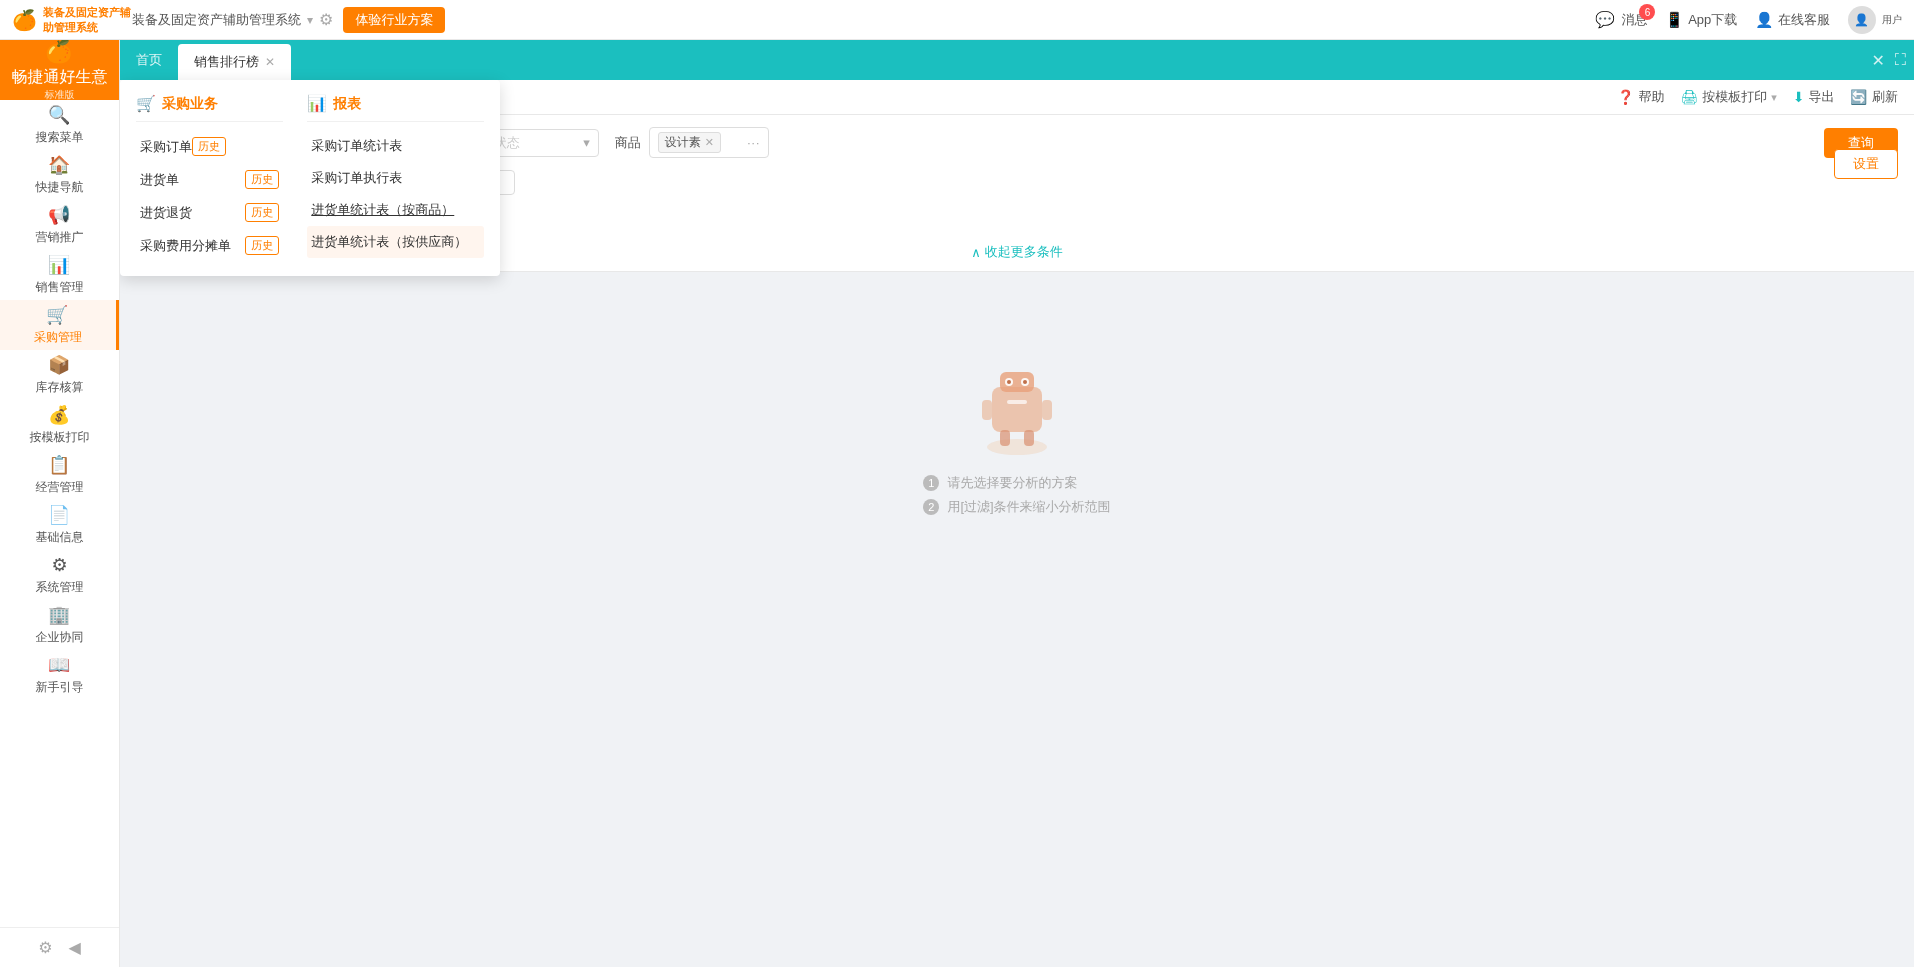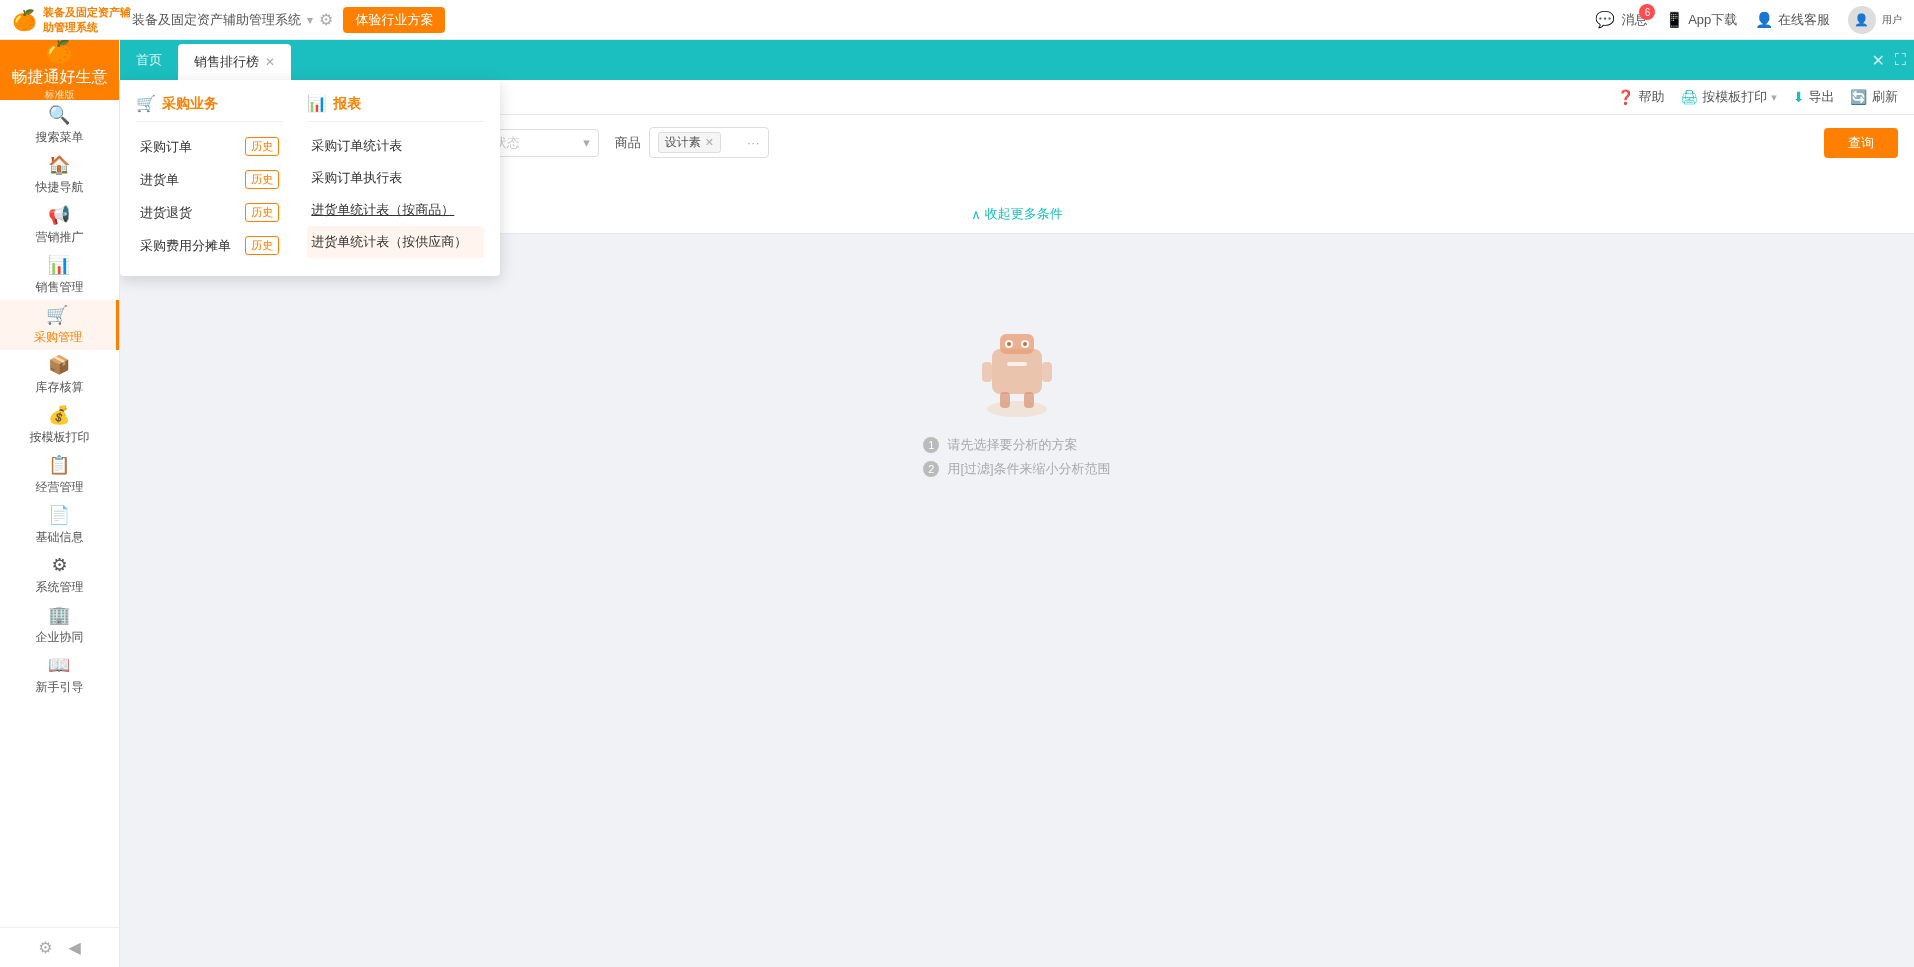--- a/index.html
+++ b/index.html
@@ -172,20 +172,38 @@
                 <span style="color:#aaa;cursor:pointer;font-size:11px;">✕</span>
               </span>
               <span style="color:#aaa;cursor:pointer;margin-left:auto;">···</span>
             </div>
           </div>
           <div style="margin-left:auto;display:flex;flex-direction:column;gap:6px;">
             <button style="background:#ff7f00;color:#fff;border:none;border-radius:4px;padding:6px 24px;font-size:13px;cursor:pointer;">查询</button>
           </div>
         </div>
 
+        <div style="display:flex;align-items:center;gap:16px;margin-bottom:10px;flex-wrap:wrap;">
+          <div style="display:flex;align-items:center;gap:6px;">
+            <span style="color:#555;font-size:13px;">排名项目</span>
+            <div style="border:1px solid #ddd;border-radius:4px;padding:4px 8px;font-size:13px;color:#333;min-width:120px;display:flex;align-items:center;justify-content:space-between;cursor:pointer;gap:30px;">
+              <span>金额</span>
+              <span style="color:#aaa;">▾</span>
+            </div>
+          </div>
+          <div style="display:flex;align-items:center;gap:6px;">
+            <span style="color:#555;font-size:13px;">业务员</span>
+            <div style="border:1px solid #ddd;border-radius:4px;padding:4px 8px;font-size:13px;color:#333;min-width:140px;display:flex;align-items:center;cursor:pointer;">
+              <span style="color:#aaa;cursor:pointer;">···</span>
+            </div>
+          </div>
+          <div style="margin-left:auto;margin-top:-36px;">
+            <button style="background:#fff;color:#ff7f00;border:1px solid #ff7f00;border-radius:4px;padding:5px 18px;font-size:13px;cursor:pointer;">设置</button>
+          </div>
+        </div>
 
         <div style="display:flex;align-items:center;gap:16px;margin-bottom:8px;">
           <div style="display:flex;align-items:center;gap:6px;">
             <span style="color:#555;font-size:13px;">客户</span>
             <div style="border:1px solid #ddd;border-radius:4px;padding:4px 8px;font-size:13px;color:#333;min-width:140px;display:flex;align-items:center;cursor:pointer;">
               <span style="color:#aaa;cursor:pointer;">···</span>
             </div>
           </div>
         </div>
 
@@ -231,21 +249,21 @@
 
     <div style="position:absolute;top:40px;left:0;z-index:300;pointer-events:none;">
       <div style="pointer-events:all;background:#fff;box-shadow:0 4px 16px rgba(0,0,0,0.15);border-radius:4px;width:380px;padding:14px 16px;margin-left:0;margin-top:0;">
         <div style="display:flex;gap:24px;">
 
           <div style="flex:1;">
             <div style="display:flex;align-items:center;gap:6px;color:#ff7f00;font-size:14px;font-weight:bold;padding-bottom:8px;border-bottom:1px solid #f0f0f0;margin-bottom:8px;">
               <span style="font-size:16px;">🛒</span>
               <span>采购业务</span>
             </div>
-            <div style="display:flex;align-items:center;justify-content:space-between;padding:7px 4px;color:#333;font-size:13px;cursor:pointer;border-radius:3px;">
+            <div style="display:flex;align-items:center;justify-content:flex-start;padding:7px 4px;color:#333;font-size:13px;cursor:pointer;border-radius:3px;">
               <span>采购订单</span>
               <span style="background:#fff;border:1px solid #ff7f00;color:#ff7f00;border-radius:3px;padding:1px 5px;font-size:11px;">历史</span>
             </div>
             <div style="display:flex;align-items:center;justify-content:space-between;padding:7px 4px;color:#333;font-size:13px;cursor:pointer;border-radius:3px;">
               <span>进货单</span>
               <span style="background:#fff;border:1px solid #ff7f00;color:#ff7f00;border-radius:3px;padding:1px 5px;font-size:11px;">历史</span>
             </div>
             <div style="display:flex;align-items:center;justify-content:space-between;padding:7px 4px;color:#333;font-size:13px;cursor:pointer;border-radius:3px;">
               <span>进货退货</span>
               <span style="background:#fff;border:1px solid #ff7f00;color:#ff7f00;border-radius:3px;padding:1px 5px;font-size:11px;">历史</span>

